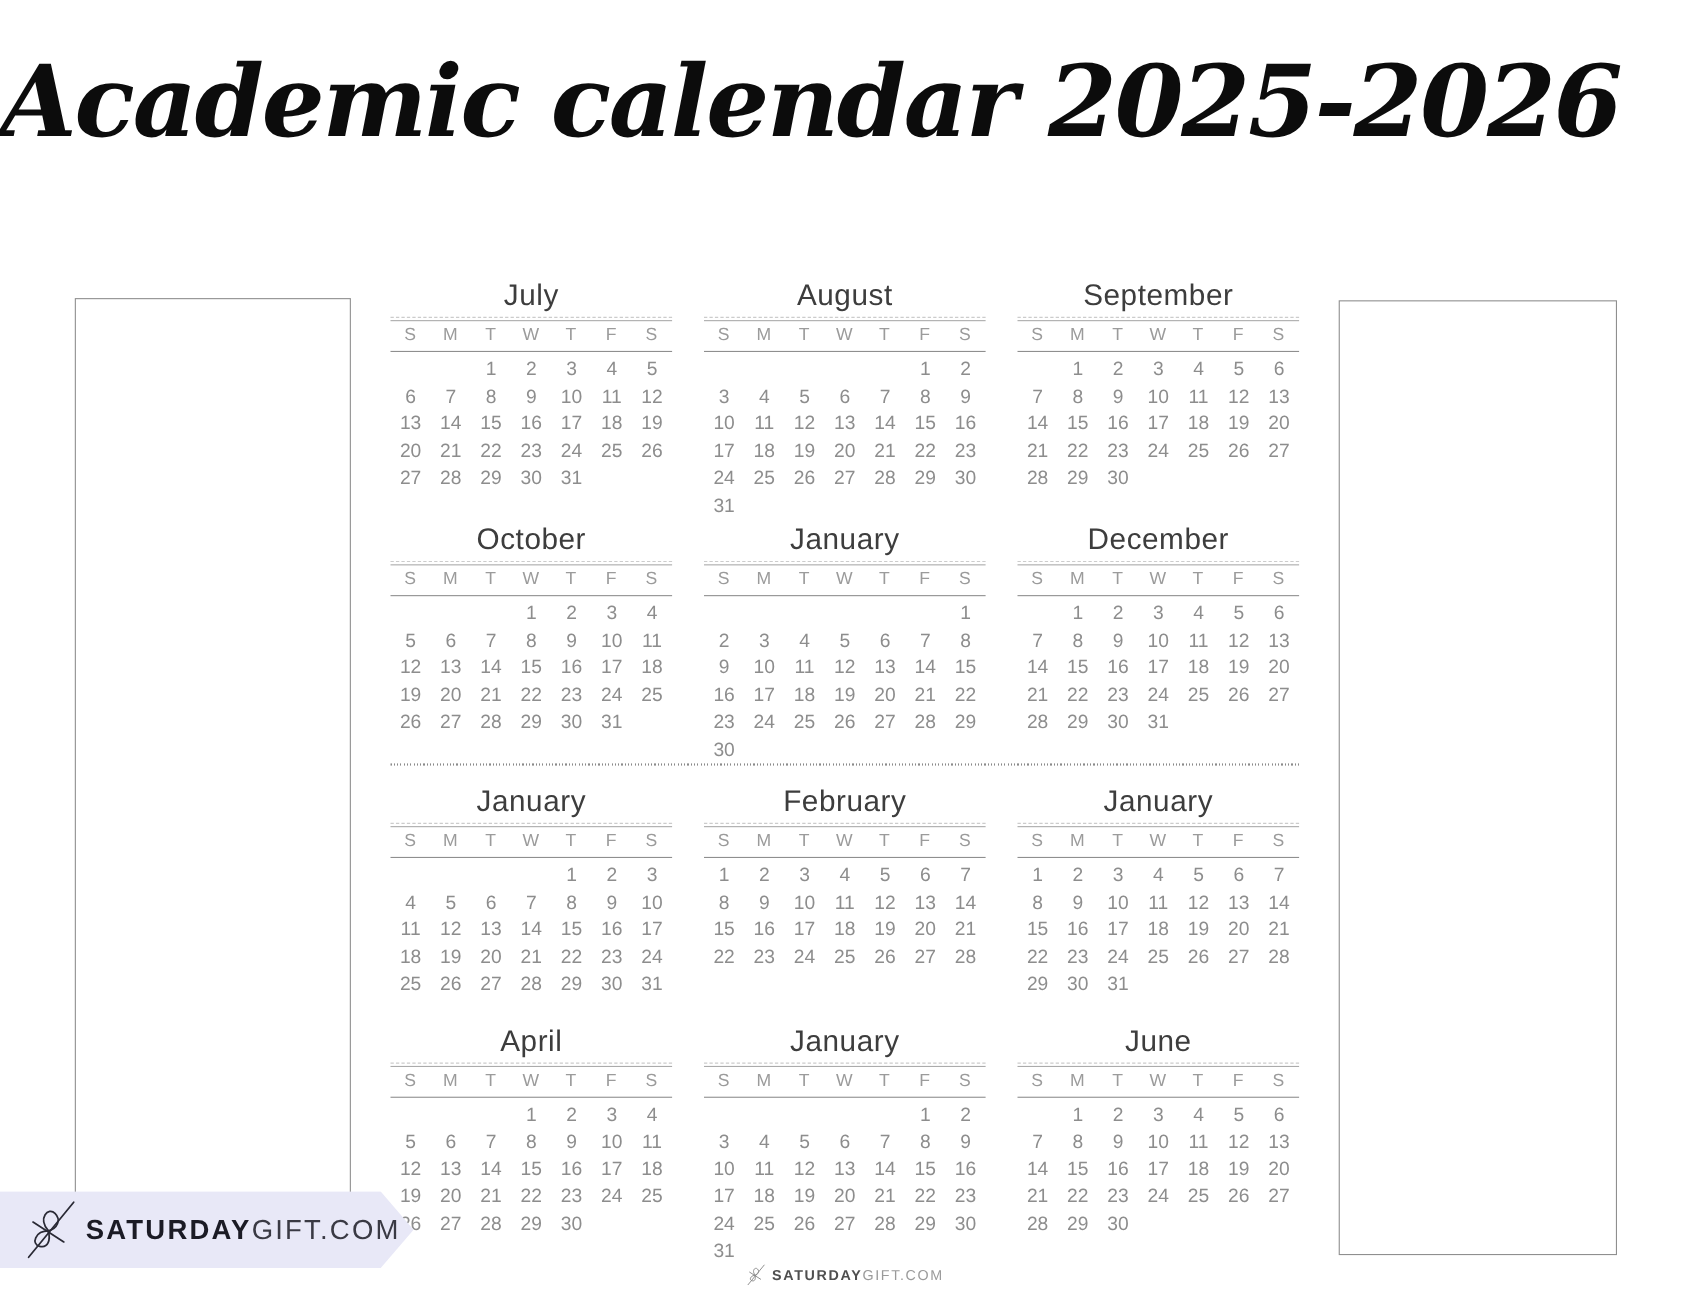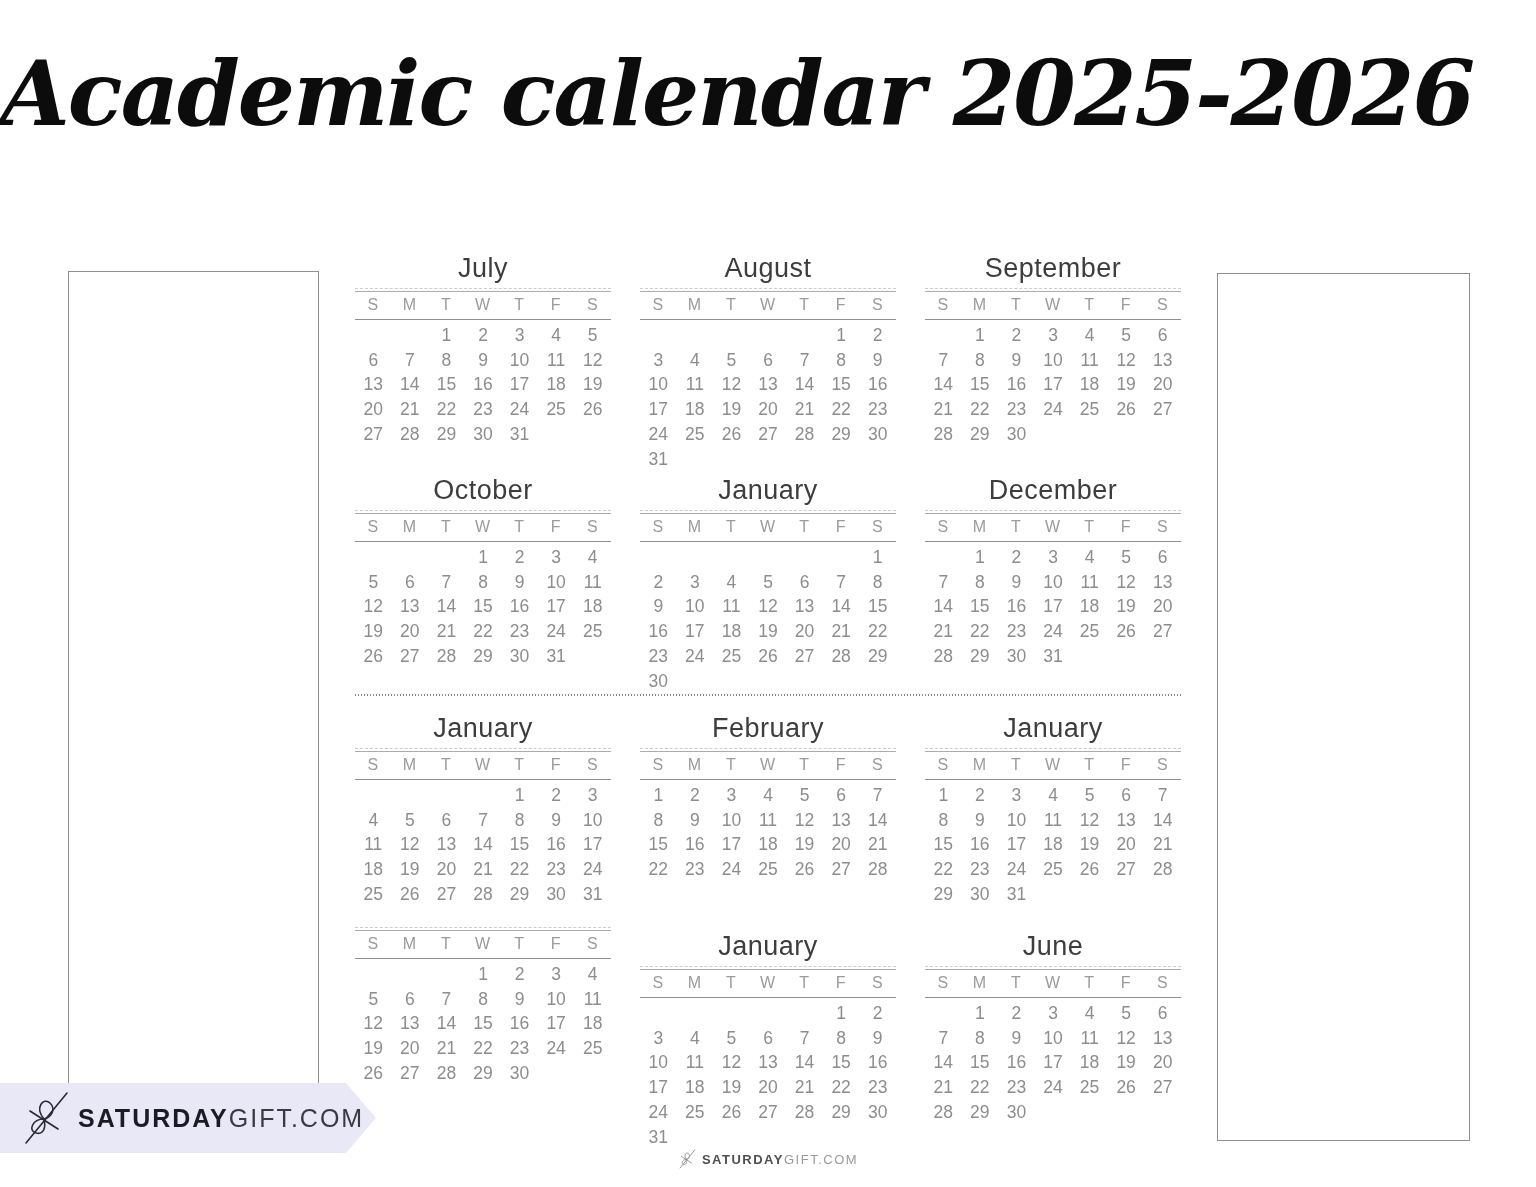--- a/index.html
+++ b/index.html
@@ -505,20 +505,21 @@
             <span>25</span>
             <span>26</span>
             <span>27</span>
             <span>28</span>
             <span>29</span>
             <span>30</span>
             <span>31</span>
           </div>
       </div>
       <div class="month">
+        <div class="month-name">April</div>
         <div class="weekdays">
             <span>S</span>
             <span>M</span>
             <span>T</span>
             <span>W</span>
             <span>T</span>
             <span>F</span>
             <span>S</span>
           </div>
         <div class="days">

